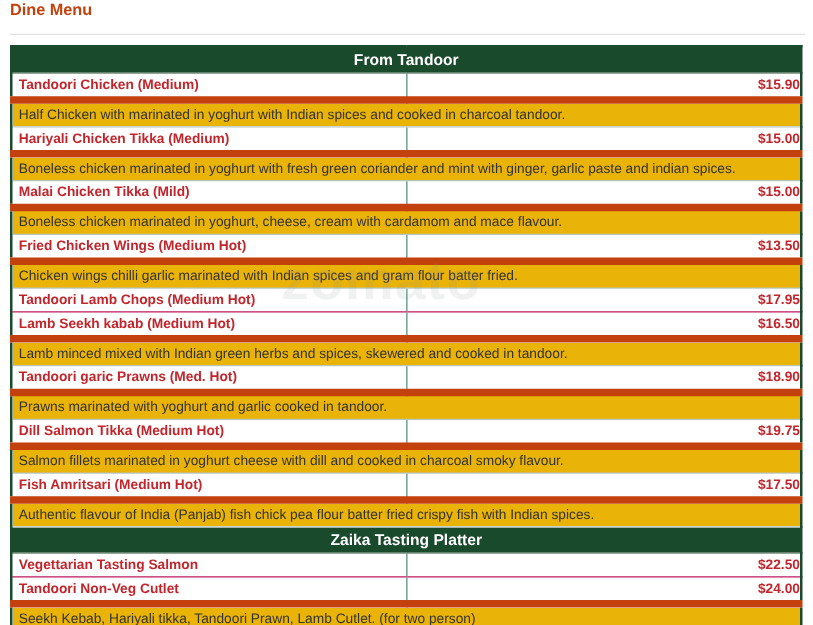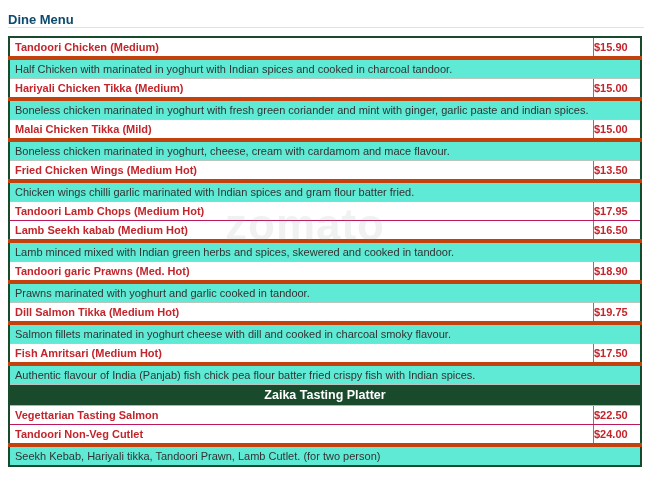--- a/index.html
+++ b/index.html
@@ -8,24 +8,24 @@
     background: #ffffff;
     width: 650px;
     height: 500px;
     font-family: "Liberation Sans", sans-serif;
     overflow: hidden;
     position: relative;
   }
   .page-title {
     position: absolute;
     left: 8px;
-    top: 12px;
+    top: 0;
     font-size: 13px;
     font-weight: bold;
-    color: #0c4a6e;
+    color: #c2410c;
   }
   .title-rule {
     position: absolute;
     left: 8px;
     right: 6px;
     top: 27px;
     border-top: 1px solid #e2e2e2;
     height: 0;
   }
   .watermark {
@@ -71,45 +71,48 @@
   }
   td.item-name {
     color: #c2262c;
     font-weight: bold;
   }
   td.item-price {
     width: 46px;
     border-left: 1px solid #4e9180;
     color: #c2262c;
     font-weight: bold;
-    text-align: left;
+    text-align: right;
     padding: 0 !important;
   }
   tr.desc-row td {
     height: 18px;
     font-size: 11px;
     color: #333333;
     padding: 0 16px 0 5px;
-    border-top: 4px solid #c2410c;
+    border-top: 6px solid #c2410c;
     border-bottom: 1px solid #b9c5bd;
     vertical-align: middle;
     white-space: nowrap;
     overflow: hidden;
-    background: #5eead4;
+    background: #eab308;
   }
 </style>
 </head>
 <body>
 
 <div class="page-title">Dine Menu</div>
 <div class="title-rule"></div>
 <div class="watermark">zomato</div>
 
 <table class="menu">
   <tbody>
+      <tr class="section-header">
+    <td colspan="2">From Tandoor</td>
+  </tr>
 
   <tr class="item-row">
     <td class="item-name">Tandoori Chicken (Medium)</td>
     <td class="item-price">$15.90</td>
   </tr>
   <tr class="desc-row">
     <td colspan="2">Half Chicken with marinated in yoghurt with Indian spices and cooked in charcoal tandoor.</td>
   </tr>
 
   <tr class="item-row">

